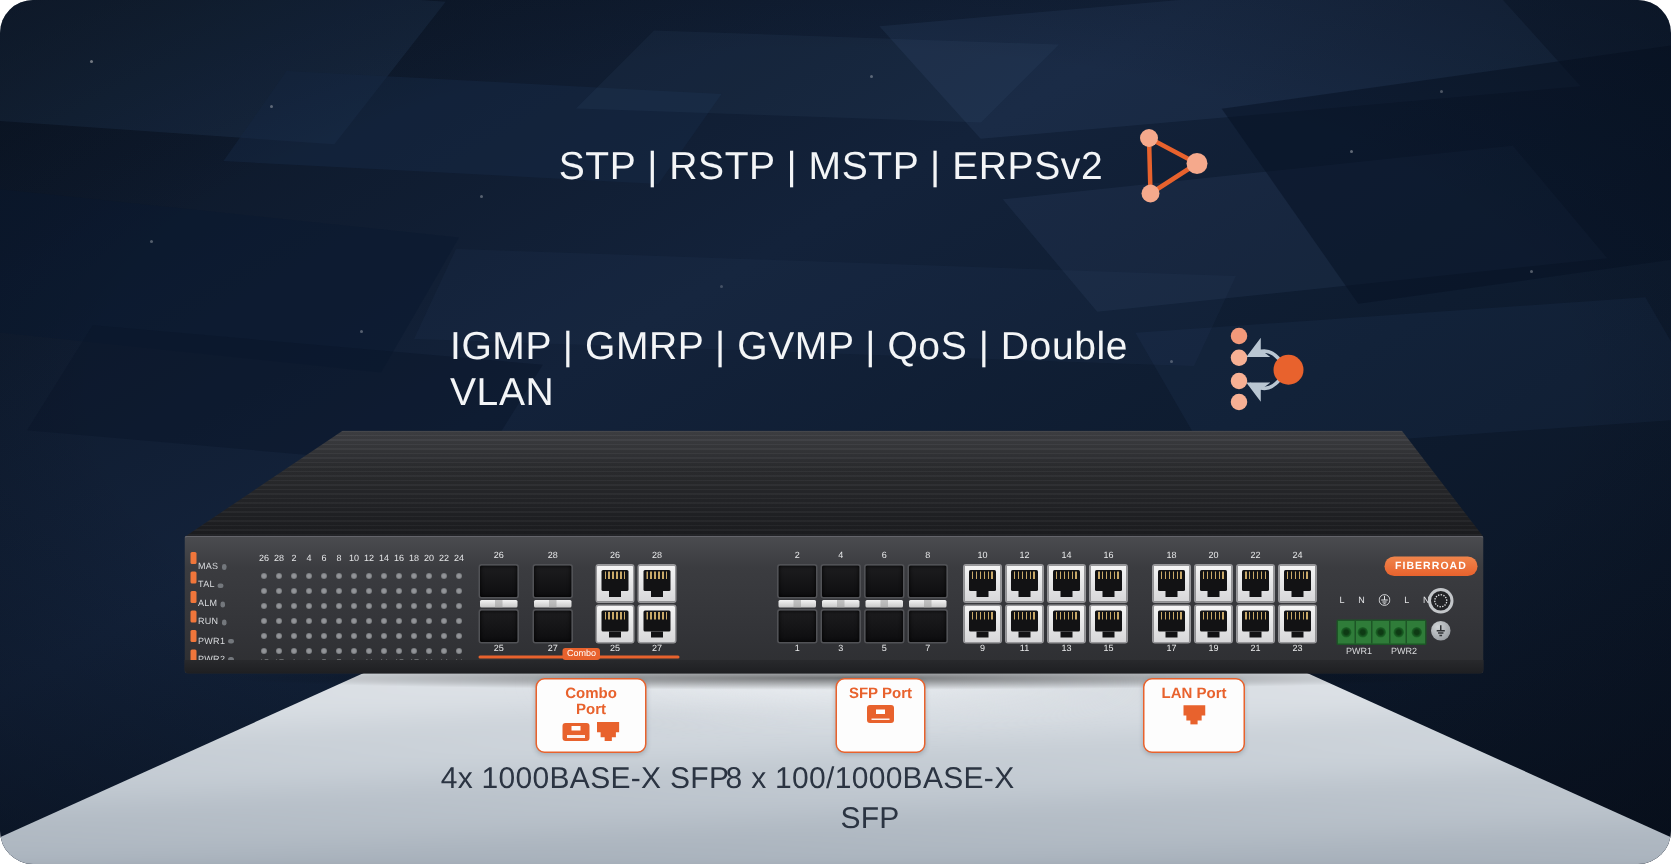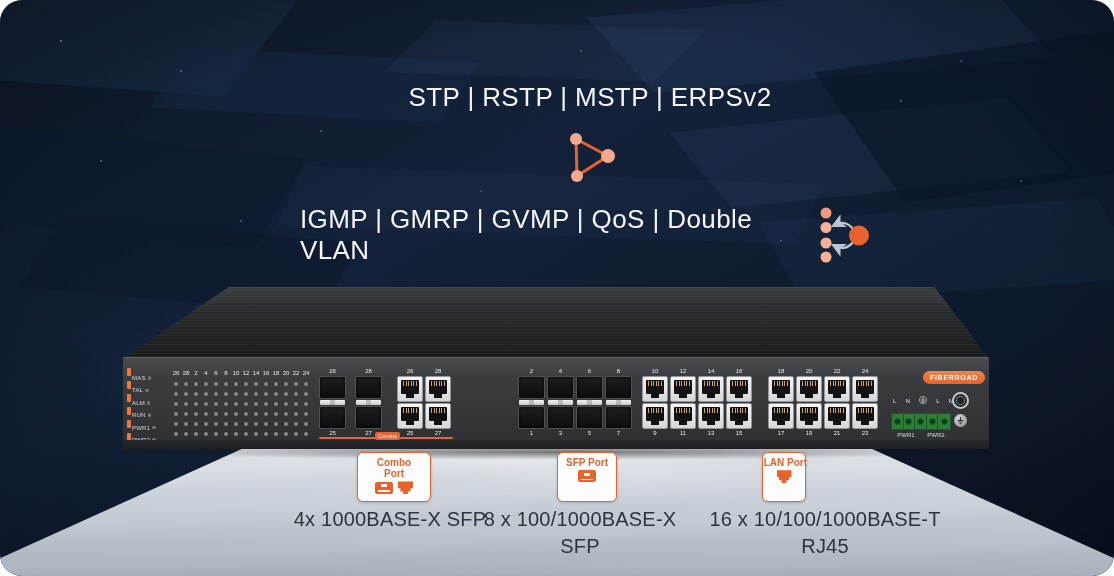--- a/index.html
+++ b/index.html
@@ -30,23 +30,23 @@
   .beam{position:absolute;left:-30px;top:418px;width:1174px;height:175px;filter:blur(9px);
     clip-path:polygon(29% 0,71% 0,104% 100%,-4% 100%);
     background:
       repeating-linear-gradient(176deg,rgba(125,136,148,.10) 0 14px,transparent 14px 42px),
       linear-gradient(180deg,#eef0f3 0%,#ccd3da 48%,#a2acb7 100%);}
   .glow{position:absolute;left:250px;top:428px;width:620px;height:55px;filter:blur(12px);
     background:radial-gradient(50% 50%,rgba(242,245,248,.95),transparent 70%);}
   
   .feature-row{position:absolute;display:flex;align-items:center;justify-content:center;
     color:#f3f5f7;font-size:26px;font-weight:400;letter-spacing:.4px;z-index:5;}
-  .f1{left:350px;top:82px;width:480px;gap:16px;flex-direction:column;}
+  .f1{left:350px;top:82px;width:480px;gap:16px;}
   .f2{left:350px;top:142px;width:480px;gap:18px;}
-  .f3{left:300px;top:204px;width:570px;gap:32px;}
+  .f3{left:300px;top:215px;width:570px;gap:32px;}
   .feat-icon{display:inline-flex;flex:0 0 auto;}
   
   .switch{position:absolute;left:0;top:0;z-index:6;}
   .sw-top{position:absolute;left:123px;top:287px;width:866px;height:71px;
     clip-path:polygon(12.2% 0,93.7% 0,100% 100%,0 100%);
     background:
       repeating-linear-gradient(180deg,rgba(255,255,255,.03) 0 1px,rgba(0,0,0,.06) 1px 3px),
       linear-gradient(180deg,#404145 0%,#2c2d30 35%,#232427 70%,#1c1d20 100%);}
   .sw-face{position:absolute;left:123px;top:357px;width:866px;height:92px;border-radius:2px;
     border-top:1px solid #63646a;
@@ -108,21 +108,21 @@
   .pwr-labels{position:absolute;left:768px;top:74px;width:60px;display:flex;justify-content:space-around;
     font-size:6px;color:#dadbdd;}
   .round-btn{position:absolute;left:829px;top:34px;width:17px;height:17px;border-radius:50%;
     background:#232427;border:2px solid #c3c6c9;display:flex;align-items:center;justify-content:center;}
   .round-btn::after{content:"";width:7px;height:7px;border-radius:50%;border:1.5px dotted #dfe1e3;}
   .ground-screw{position:absolute;left:831px;top:56px;width:13px;height:13px;border-radius:50%;
     background:radial-gradient(circle at 35% 30%,#cfd3d6,#8b9095);display:flex;align-items:center;justify-content:center;}
   
   .port-badge{position:absolute;top:452px;height:50px;background:#fdfdfd;border:1.5px solid #E8622D;
     border-radius:6px;z-index:7;text-align:center;box-shadow:0 1px 3px rgba(60,70,80,.25);}
-  .b0{left:357px;width:74px;} .b1{left:557px;width:60px;} .b2{left:762px;width:44px;text-align:right;}
+  .b0{left:357px;width:74px;} .b1{left:557px;width:60px;} .b2{left:762px;width:68px;}
   .badge-title{width:44px;margin:4px auto 0;font-size:10px;font-weight:bold;line-height:1.12;color:#E8622D;}
   .badge-icons{display:flex;justify-content:center;align-items:center;gap:5px;margin-top:2px;}
   .sfp-mini{position:relative;display:inline-block;width:18px;height:12px;background:#E8622D;border-radius:2px;}
   .sfp-mini::before{content:"";position:absolute;left:6px;top:2.5px;width:6px;height:3px;background:#fff;}
   .sfp-mini::after{content:"";position:absolute;left:3px;bottom:2px;width:12px;height:1.5px;background:#fff;opacity:.9;}
   .rj45-mini{display:inline-block;width:15px;height:13px;background:#E8622D;
     clip-path:polygon(0 0,100% 0,100% 52%,84% 52%,84% 78%,66% 78%,66% 100%,34% 100%,34% 78%,16% 78%,16% 52%,0 52%);}
   
   .spec{position:absolute;top:506px;z-index:7;font-size:20px;line-height:27px;color:#2b3442;text-align:center;letter-spacing:.2px;}
   .sp0{left:210px;width:360px;} .sp1{left:470px;width:220px;} .sp2{left:700px;width:250px;}
@@ -612,16 +612,13 @@
         <span class="rj45-mini"></span>
       </div>
   </div>
 
   <div class="spec sp0">
     <div>4x 1000BASE-X SFP</div>
   </div>
   <div class="spec sp1">
     <div>8 x 100/1000BASE-X SFP</div>
   </div>
-  <div class="spec sp2">
-    <div>16 x 10/100/1000BASE-T RJ45</div>
-  </div>
 </div>
 
 </body></html>

